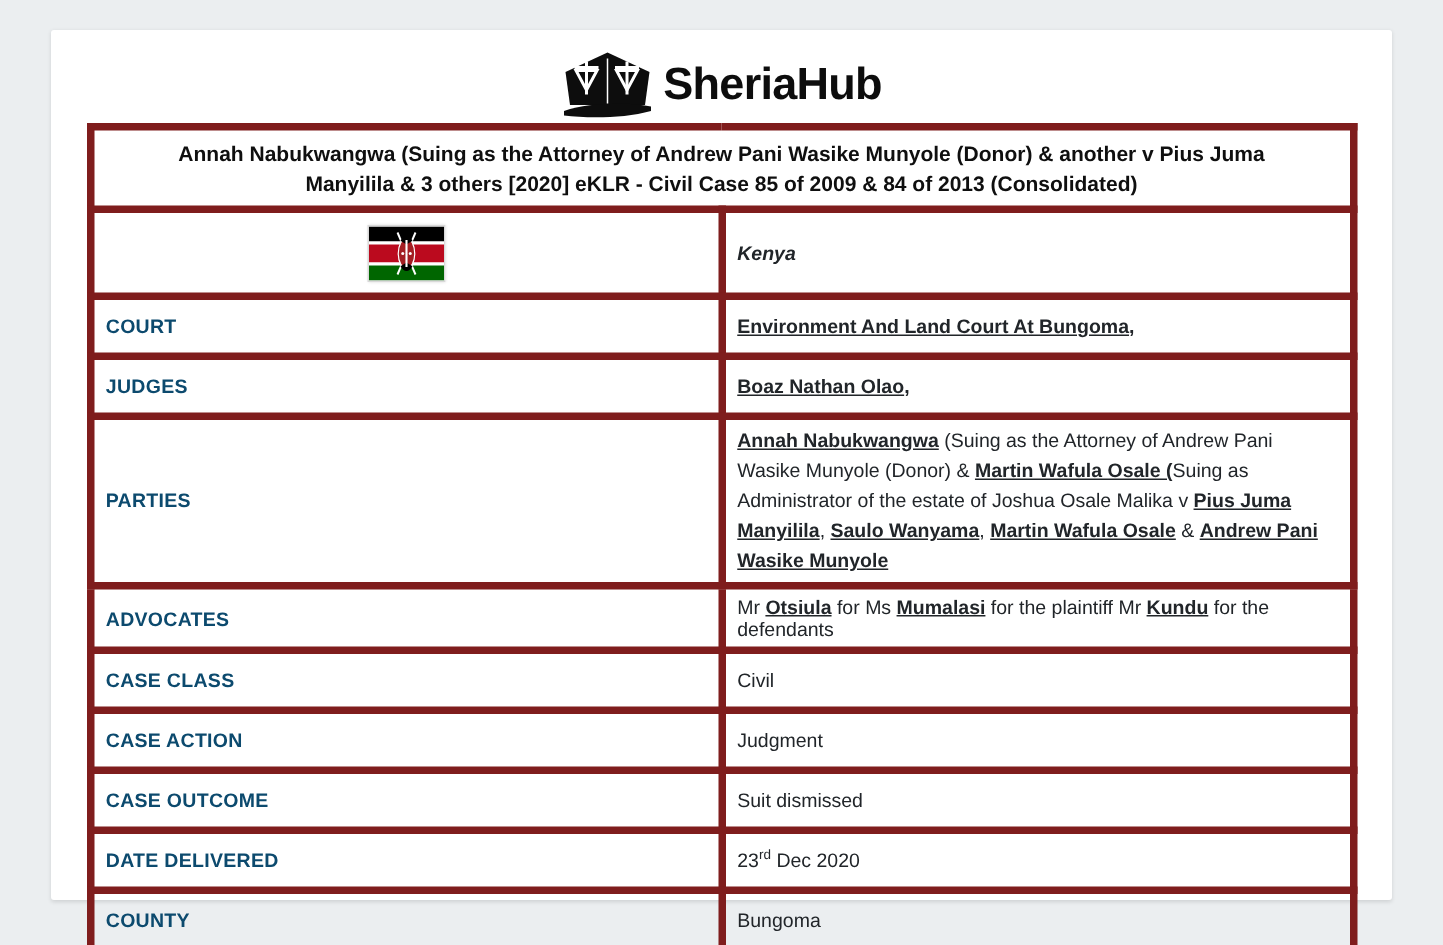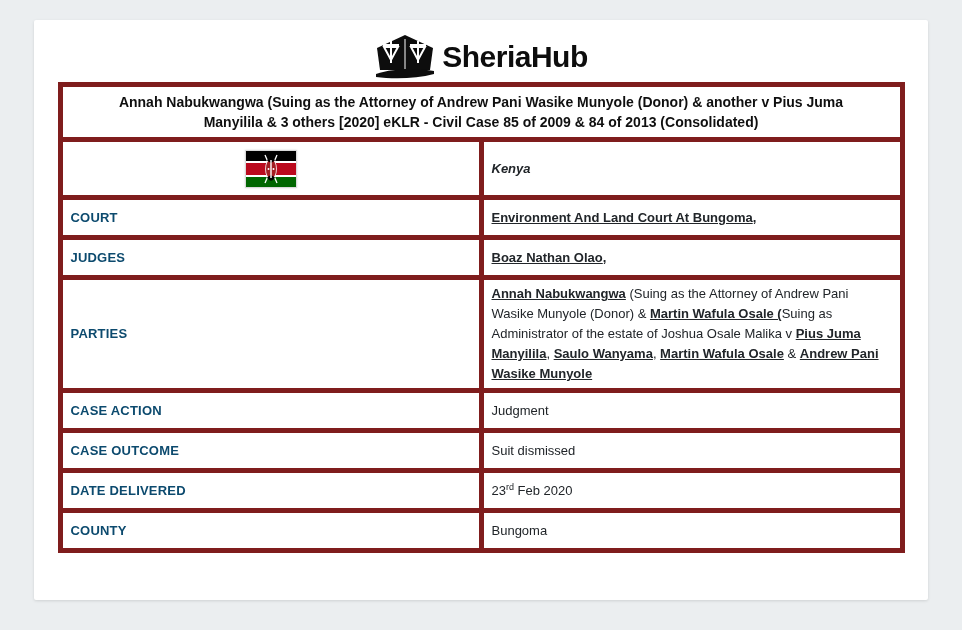--- a/index.html
+++ b/index.html
@@ -164,35 +164,43 @@
         <td>
           <a class="case-link">Boaz Nathan Olao</a><span class="link-suffix">,</span>
         </td>
       </tr>
 
       <tr class="row-parties">
         <td class="label-cell">PARTIES</td>
         <td><a class="case-link">Annah Nabukwangwa</a><span> (Suing as the Attorney of Andrew Pani Wasike Munyole (Donor) &amp; </span><a class="case-link">Martin Wafula Osale (</a><span>Suing as Administrator of the estate of Joshua Osale Malika v </span><a class="case-link">Pius Juma Manyilila</a><span>, </span><a class="case-link">Saulo Wanyama</a><span>, </span><a class="case-link">Martin Wafula Osale</a><span> &amp; </span><a class="case-link">Andrew Pani Wasike Munyole</a></td>
       </tr>
 
-
+      <tr class="row-sm">
+        <td class="label-cell">ADVOCATES</td>
+        <td><span>Mr </span><a class="case-link">Otsiula</a><span> for Ms </span><a class="case-link">Mumalasi</a><span> for the plaintiff Mr </span><a class="case-link">Kundu</a><span> for the defendants</span></td>
+      </tr>
+
+      <tr class="row-sm">
+        <td class="label-cell">CASE CLASS</td>
+        <td>Civil</td>
+      </tr>
 
       <tr class="row-sm">
         <td class="label-cell">CASE ACTION</td>
         <td>Judgment</td>
       </tr>
 
       <tr class="row-sm">
         <td class="label-cell">CASE OUTCOME</td>
         <td>Suit dismissed</td>
       </tr>
 
       <tr class="row-sm">
         <td class="label-cell">DATE DELIVERED</td>
-        <td><span>23</span><sup class="ord">rd</sup><span> Feb 2020</span></td>
+        <td><span>23</span><sup class="ord">rd</sup><span> Dec 2020</span></td>
       </tr>
 
       <tr class="row-sm">
         <td class="label-cell">COUNTY</td>
         <td>Bungoma</td>
       </tr>
 
     </tbody>
       </table>
 

